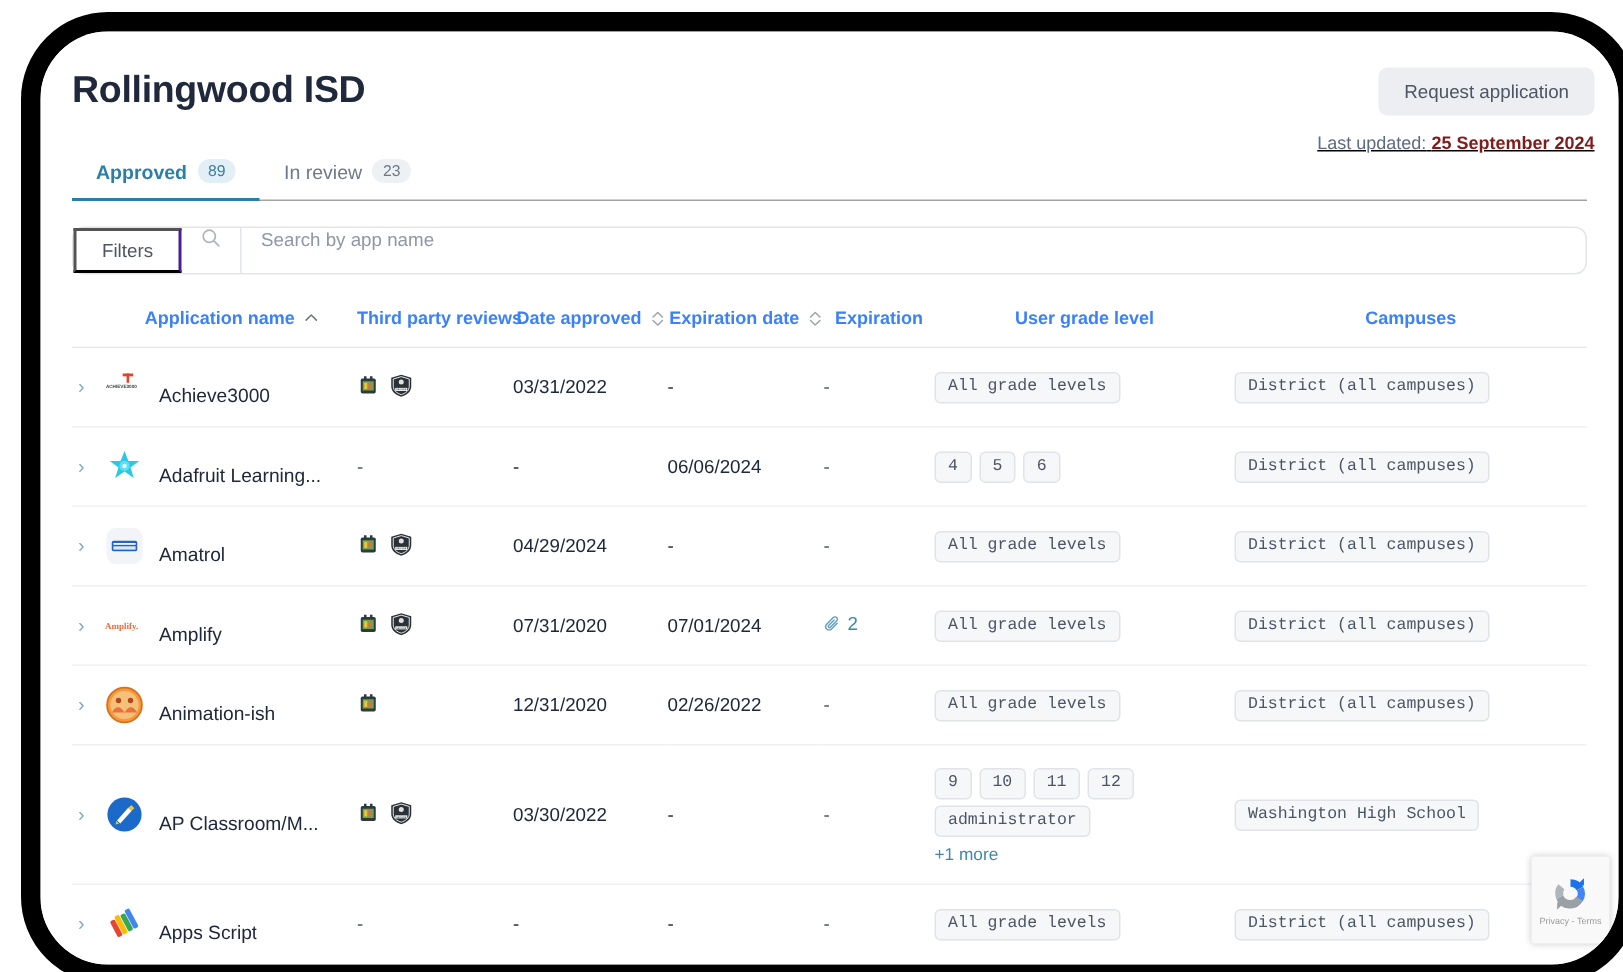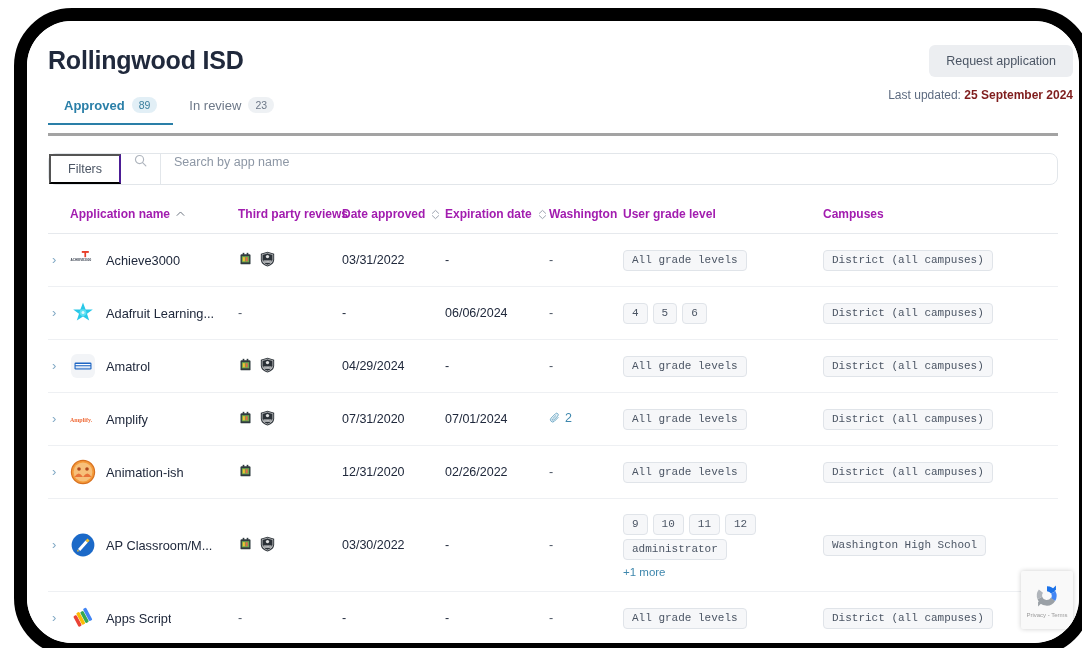--- a/index.html
+++ b/index.html
@@ -52,23 +52,24 @@
     line-height: 30px;
   }
   .page-subtitle {
     font-size: 12.5px;
     color: #5d6b80;
     margin: 8px 0 0 0;
     line-height: 16px;
   }
   .head-right {
     position: absolute;
-    right: 6px;
+    right: 16px;
     top: 24px;
     text-align: right;
+    text-decoration: underline;
   }
   .request-btn {
     display: inline-block;
     background: #eceef1;
     border: none;
     border-radius: 6px;
     color: #4b5564;
     font-size: 12.5px;
     font-family: "Liberation Sans", sans-serif;
     padding: 9px 17px;
@@ -83,23 +84,23 @@
   }
   .last-updated b {
     color: #7f1d1d;
     font-weight: bold;
   }
 
   
   .tabs {
     position: relative;
     margin: 22px 21px 0 21px;
-    border-bottom: 3px solid #a3a3a3;
-    display: flex;
-    align-items: flex-start;
+    border-bottom: 1px solid #a3a3a3;
+    display: flex;
+    align-items: flex-end;
     height: 36px;
   }
   .tab {
     display: flex;
     align-items: center;
     gap: 7px;
     padding: 0 16px 11px 16px;
     font-size: 13px;
     color: #6d7888;
     cursor: pointer;
@@ -181,24 +182,24 @@
   .search-input::placeholder { color: #8d97a5; }
 
   
   table.apps {
     margin: 0 21px;
     width: calc(100% - 42px);
     border-collapse: collapse;
     table-layout: fixed;
   }
   table.apps thead th {
-    text-align: left;
+    text-align: center;
     font-size: 12px;
     font-weight: bold;
-    color: #a21caf;
+    color: #3b82f6;
     padding: 22px 0 12px 0;
     border-bottom: 1px solid #e6e9ed;
     white-space: nowrap;
     vertical-align: bottom;
   }
   th .th-inner { display: inline-flex; align-items: center; gap: 6px; }
   .sort-ico { opacity: 0.75; display:inline-block; }
   td {
     border-bottom: 1px solid #eef0f3;
     padding: 13px 0;
@@ -220,21 +221,21 @@
   .chev {
     color: #7fa8c4;
     font-size: 13px;
     cursor: pointer;
     display: inline-block;
     line-height: 1;
     padding-left: 4px;
   }
   .name-cell {
     display: flex;
-    align-items: center;
+    align-items: flex-end;
     gap: 10px;
   }
   .app-logo {
     width: 26px; height: 26px;
     flex: 0 0 26px;
     display: flex;
     align-items: center;
     justify-content: center;
     overflow: hidden;
   }
@@ -382,21 +383,21 @@
             <span class="th-inner">
               <span>Expiration date</span>
               <svg class="sort-ico" width="9" height="11" viewBox="0 0 10 12">
                 <path d="M1.5 4.7 L5 1.4 L8.5 4.7" fill="none" stroke="#7a8494" stroke-width="1.1" stroke-linecap="round" stroke-linejoin="round"></path>
                 <path d="M1.5 7.3 L5 10.6 L8.5 7.3" fill="none" stroke="#7a8494" stroke-width="1.1" stroke-linecap="round" stroke-linejoin="round"></path>
               </svg>
             </span>
           </th>
           <th>
             <span class="th-inner">
-              <span>Washington</span>
+              <span>Expiration</span>
             </span>
           </th>
           <th>
             <span class="th-inner">
               <span>User grade level</span>
             </span>
           </th>
           <th>
             <span class="th-inner">
               <span>Campuses</span>

